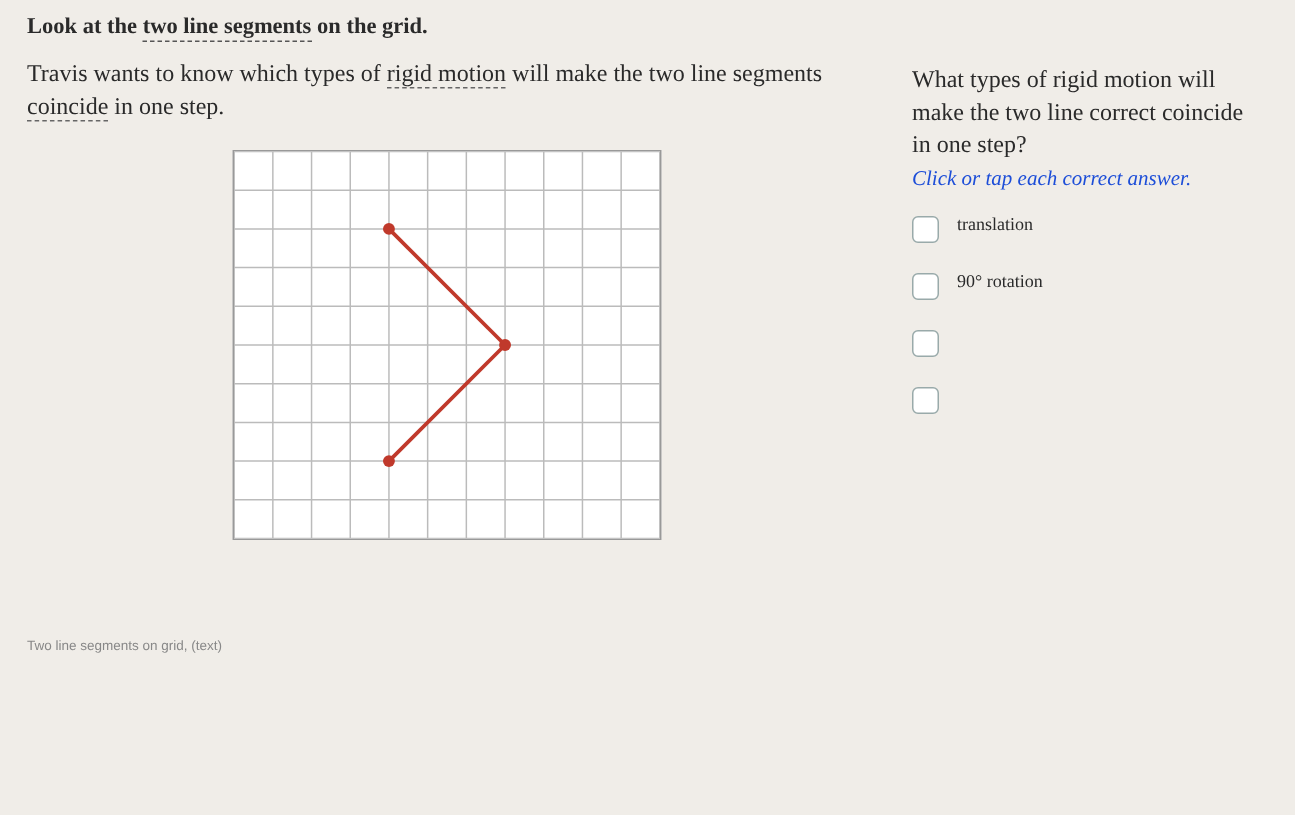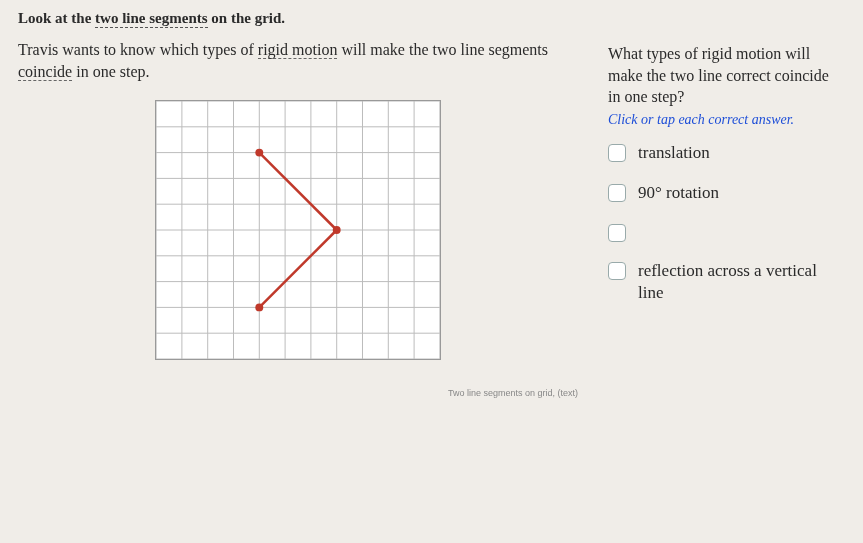--- a/index.html
+++ b/index.html
@@ -23,24 +23,24 @@
     .right { flex: 1; }
     .prompt {
       font-size: 16px;
       line-height: 1.35;
       margin-bottom: 18px;
     }
     .prompt .u1 { border-bottom: 1px dashed #666; }
     .grid-wrap { display: flex; justify-content: center; margin-top: 10px; }
     .grid-svg { border: 1px solid #999; background: #fff; }
     .caption {
-      text-align: right;
+      text-align: left;
       font-size: 9px;
       color: #888;
-      margin-top: 28px;
+      margin-top: 65px;
       font-family: Arial, sans-serif;
     }
     .question {
       font-size: 16px;
       line-height: 1.35;
       margin-bottom: 4px;
       margin-top: 4px;
     }
     .select-all {
       font-size: 15px;
@@ -62,21 +62,21 @@
     }
     .checkbox {
       flex: 0 0 18px;
       width: 18px;
       height: 18px;
       border: 1.5px solid #9aa;
       border-radius: 4px;
       background: #fff;
       margin-top: 2px;
     }
-    .option-label { font-size: 17px; line-height: 1.3; }
+    .option-label { font-size: 12px; line-height: 1.3; }
   </style>
 </head>
 <body>
 
 <div class="page-title">
   <span>Look at the </span><span class="underline">two line segments</span><span> on the grid.</span>
 </div>
 
 <div class="columns">
   <div class="left">
@@ -133,16 +133,15 @@
       <div class="checkbox"></div>
       <div class="option-label">90° rotation</div>
     </div>
 
     <div class="option">
       <div class="checkbox"></div>
     </div>
 
     <div class="option">
       <div class="checkbox"></div>
-      <div class="option-label">reflection across a vertical line</div>
     </div>
   </div>
 </div>
 
 </body></html>

